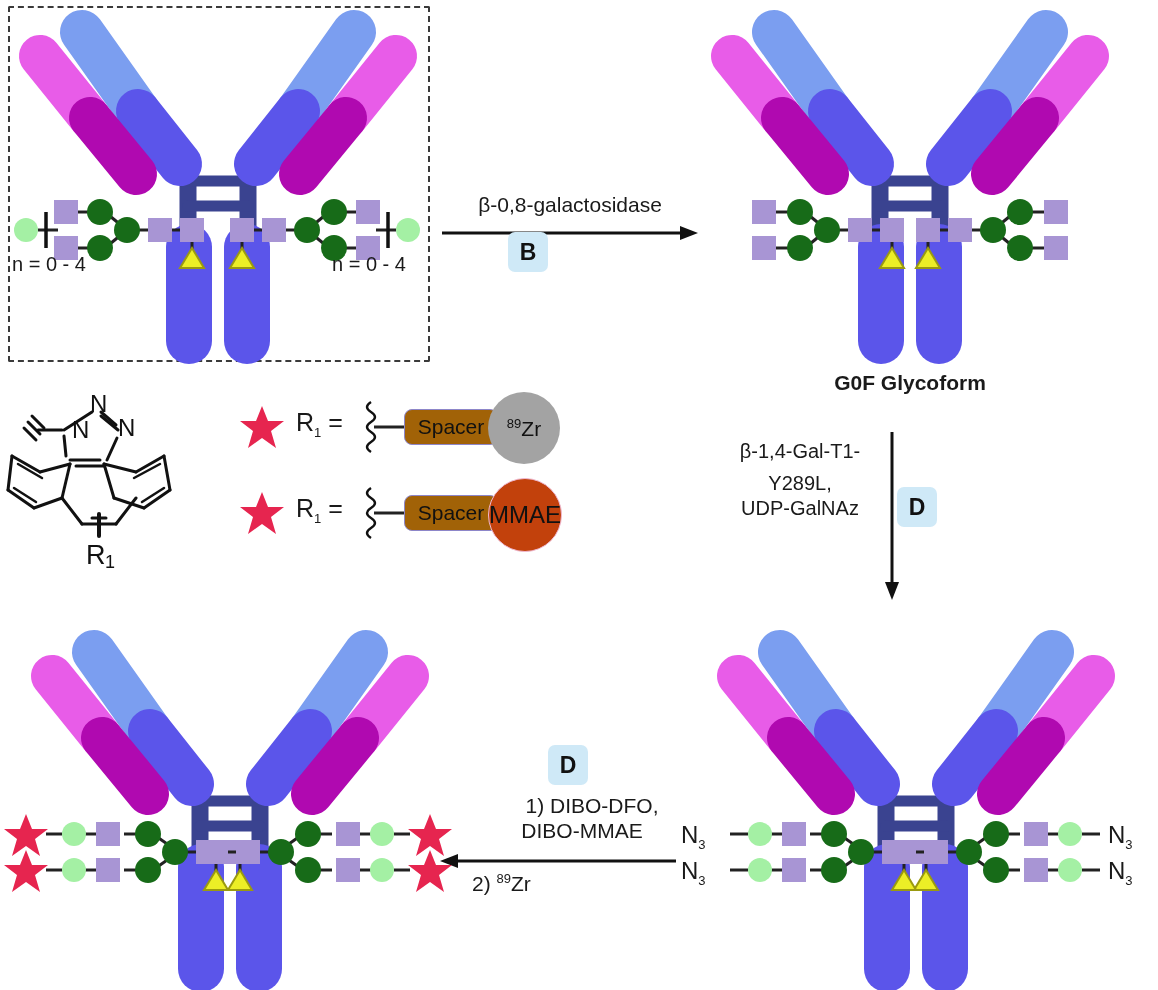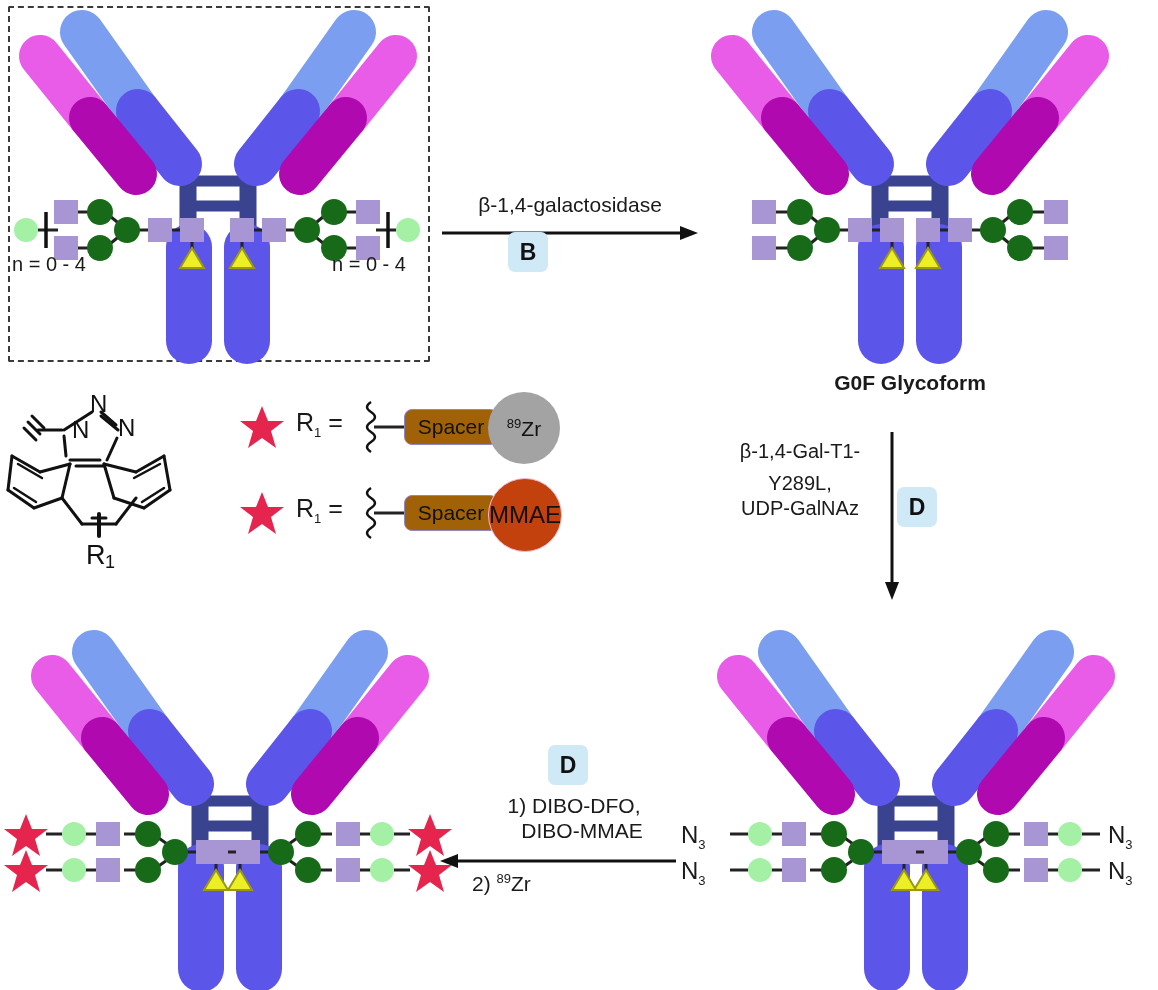--- a/index.html
+++ b/index.html
@@ -109,21 +109,21 @@
     <g>
       <line x1="182" y1="52" x2="182" y2="62" stroke="#222" stroke-width="3"></line>
       <polygon points="182,58 194,78 170,78" fill="#ecee26" stroke="#9a9a10" stroke-width="2"></polygon>
     </g>
   </g>
 </svg>
 
 <div class="lbl" style="left:12px;top:253px;font-size:20px;">n = 0 - 4</div>
 <div class="lbl" style="left:332px;top:253px;font-size:20px;">n = 0 - 4</div>
 
-<div class="lbl ctr" style="left:440px;top:193px;width:260px;font-size:21px;">β-1,4-galactosidase</div>
+<div class="lbl ctr" style="left:440px;top:193px;width:260px;font-size:21px;">β-0,8-galactosidase</div>
 <svg class="abs" style="left:440px;top:222px;" width="260" height="22" viewBox="0 0 260 22">
   <line x1="2" y1="11" x2="244" y2="11" stroke="#111" stroke-width="3"></line>
   <polygon points="258,11 240,4 240,18" fill="#111"></polygon>
 </svg>
 <div class="badge" style="left:508px;top:232px;width:40px;height:40px;">B</div>
 
 <svg class="abs" style="left:700px;top:6px;" width="420" height="352" viewBox="0 0 420 352">
   <g fill="none" stroke="#3a4390" stroke-width="17" stroke-linecap="round">
     <path d="M155 140 L178 160"></path>
     <path d="M265 140 L242 160"></path>
@@ -387,21 +387,21 @@
     <g>
       <line x1="204" y1="52" x2="204" y2="62" stroke="#222" stroke-width="3"></line>
       <polygon points="204,58 216,78 192,78" fill="#ecee26" stroke="#9a9a10" stroke-width="2"></polygon>
     </g>
   </g>
 </svg>
 <div class="lbl" style="left:1108px;top:821px;font-size:24px;">N<span class="sub">3</span></div>
 <div class="lbl" style="left:1108px;top:857px;font-size:24px;">N<span class="sub">3</span></div>
 
 <div class="badge" style="left:548px;top:745px;width:40px;height:40px;">D</div>
-<div class="lbl ctr" style="left:452px;top:794px;width:244px;font-size:21px;">1) DIBO-DFO,</div>
+<div class="lbl ctr" style="left:470px;top:794px;width:244px;font-size:21px;">1) DIBO-DFO,</div>
 <div class="lbl ctr" style="left:460px;top:819px;width:244px;font-size:21px;">DIBO-MMAE</div>
 <svg class="abs" style="left:440px;top:850px;" width="236" height="22" viewBox="0 0 236 22">
   <line x1="14" y1="11" x2="236" y2="11" stroke="#111" stroke-width="3"></line>
   <polygon points="0,11 18,4 18,18" fill="#111"></polygon>
 </svg>
 <div class="lbl" style="left:472px;top:872px;font-size:21px;">
   <span>2) </span><span class="sup">89</span><span>Zr</span>
 </div>
 
 <svg class="abs" style="left:20px;top:626px;" width="420" height="360" viewBox="0 0 420 360">

